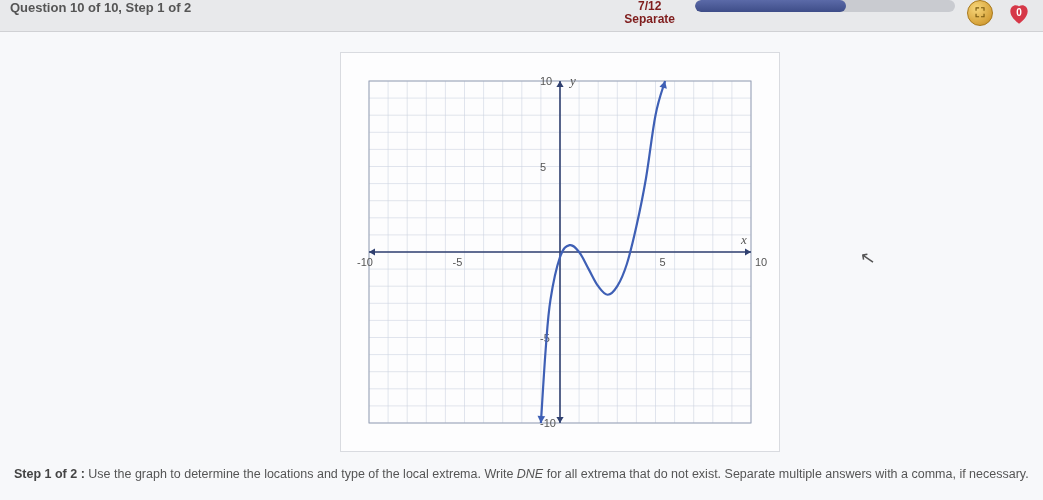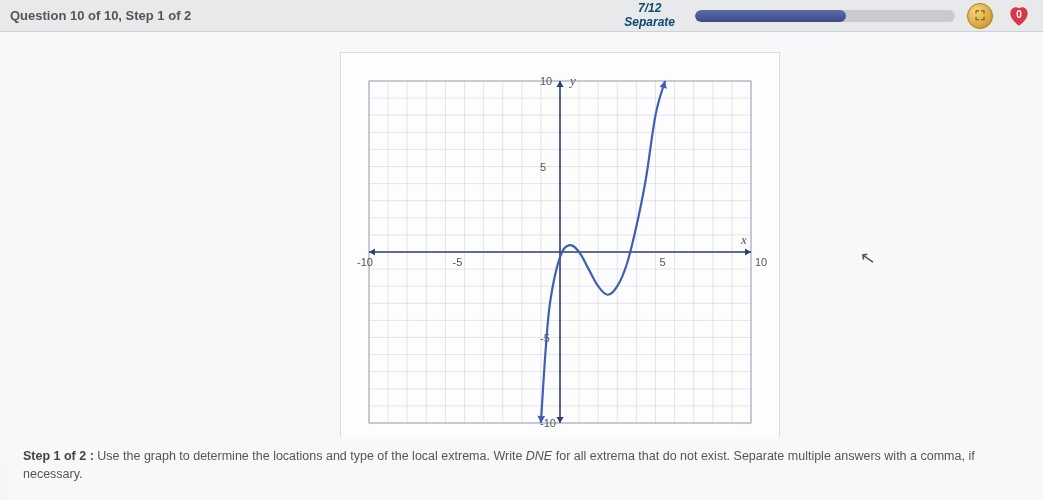--- a/index.html
+++ b/index.html
@@ -6,42 +6,40 @@
     body {
       font-family: Arial, Helvetica, sans-serif;
       background: #f5f6f8;
       width: 1043px;
       height: 500px;
       overflow: hidden;
       color: #333;
     }
     .header {
       display: flex;
-      align-items: center;
       height: 32px;
       background: #e8e9eb;
       border-bottom: 1px solid #d0d1d4;
       padding: 0 10px;
       gap: 12px;
     }
     .q-label {
       font-size: 13px;
       font-weight: bold;
       color: #555;
       flex-shrink: 0;
     }
     .spacer { flex: 1; }
     .correct-block {
       text-align: center;
       font-size: 12px;
       font-weight: bold;
-      color: #0c4a6e;
+      color: #7f1d1d;
       line-height: 1.1;
       padding: 0 8px;
-      font-style: italic;
     }
     .progress-wrap {
       width: 260px;
       height: 12px;
       background: #c9cbd0;
       border-radius: 6px;
       overflow: hidden;
       position: relative;
     }
     .progress-fill {
@@ -100,21 +98,21 @@
     .cursor-icon {
       position: absolute;
       left: 860px;
       top: 215px;
       font-size: 18px;
       color: #555;
       transform: rotate(-10deg);
     }
     .footer {
       position: absolute;
-      bottom: 0; left: 9px; right: 0;
+      bottom: 0; left: 0; right: 0;
       padding: 10px 14px 16px;
       background: #f7f8fa;
       font-size: 12.5px;
       color: #555;
       line-height: 1.5;
     }
     .step-label { font-weight: bold; color: #444; }
     .dne { font-style: italic; }
   </style>
 </head>

